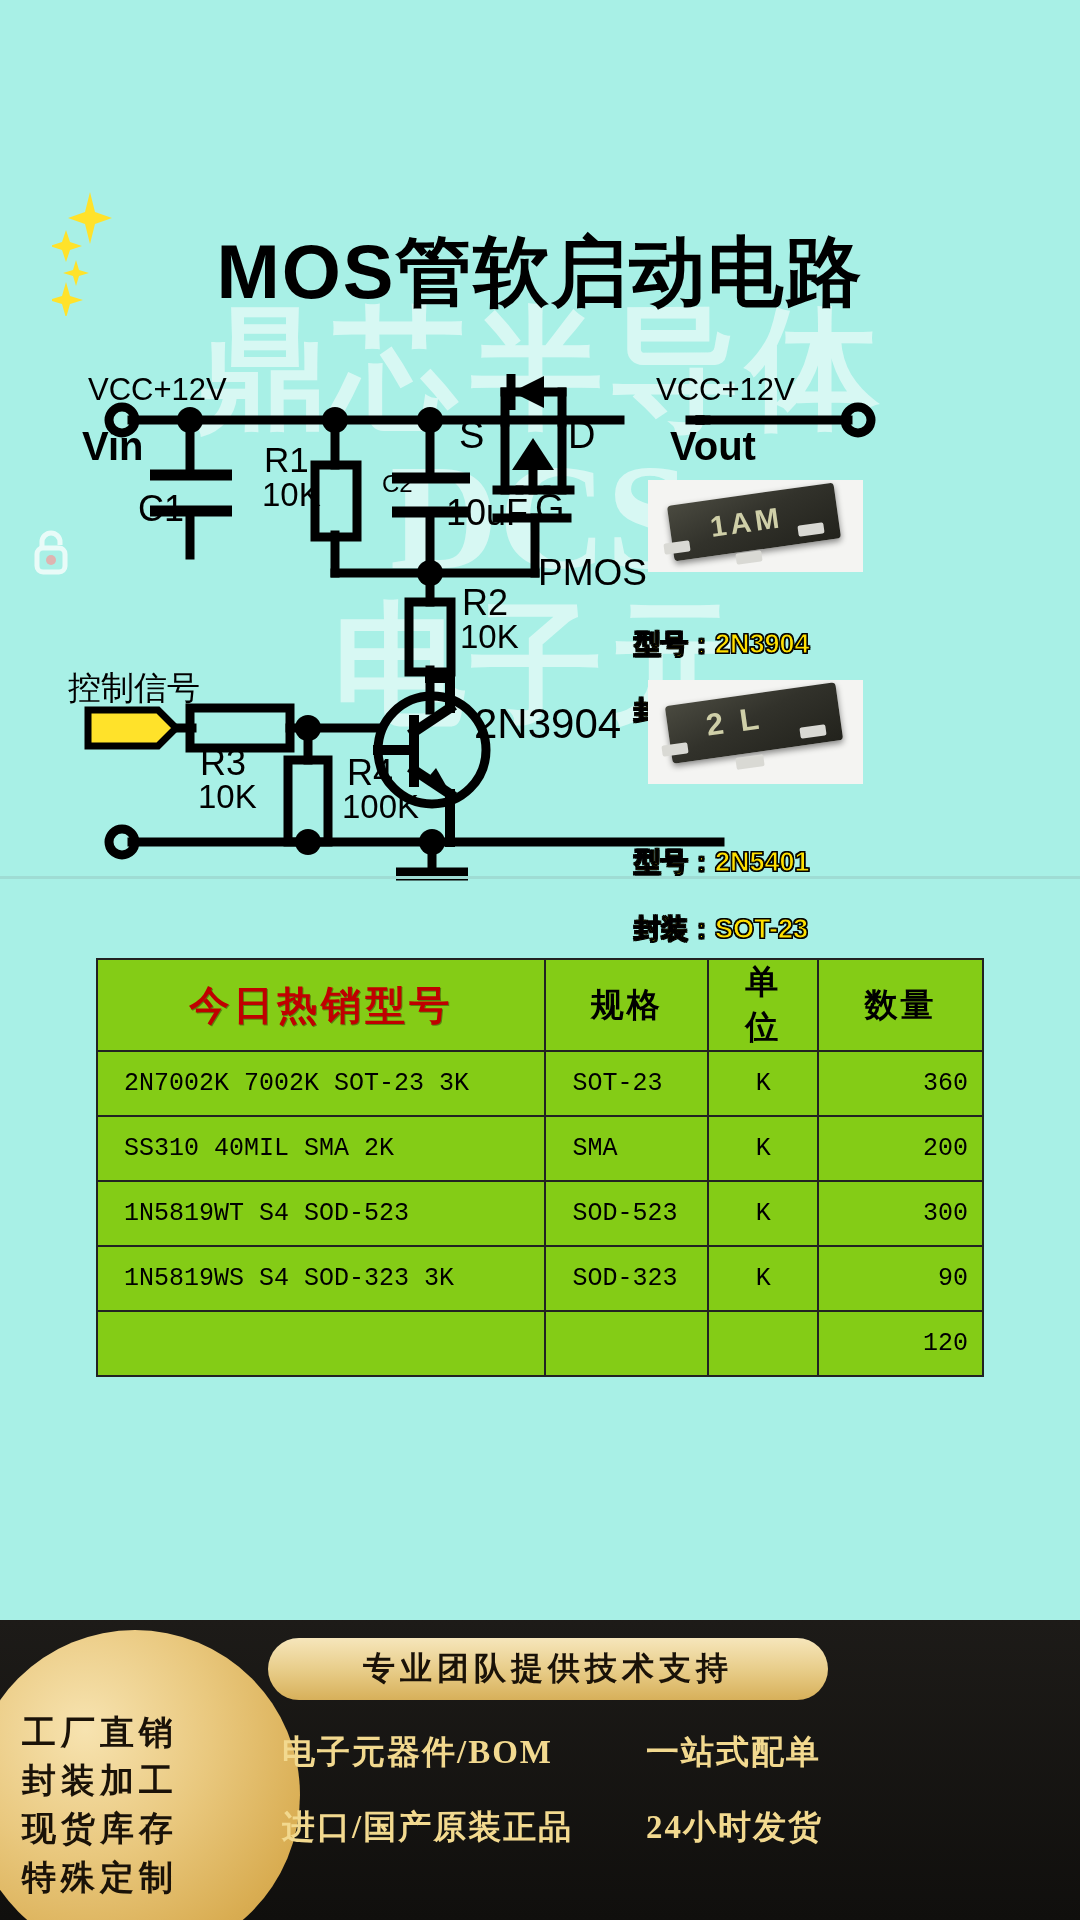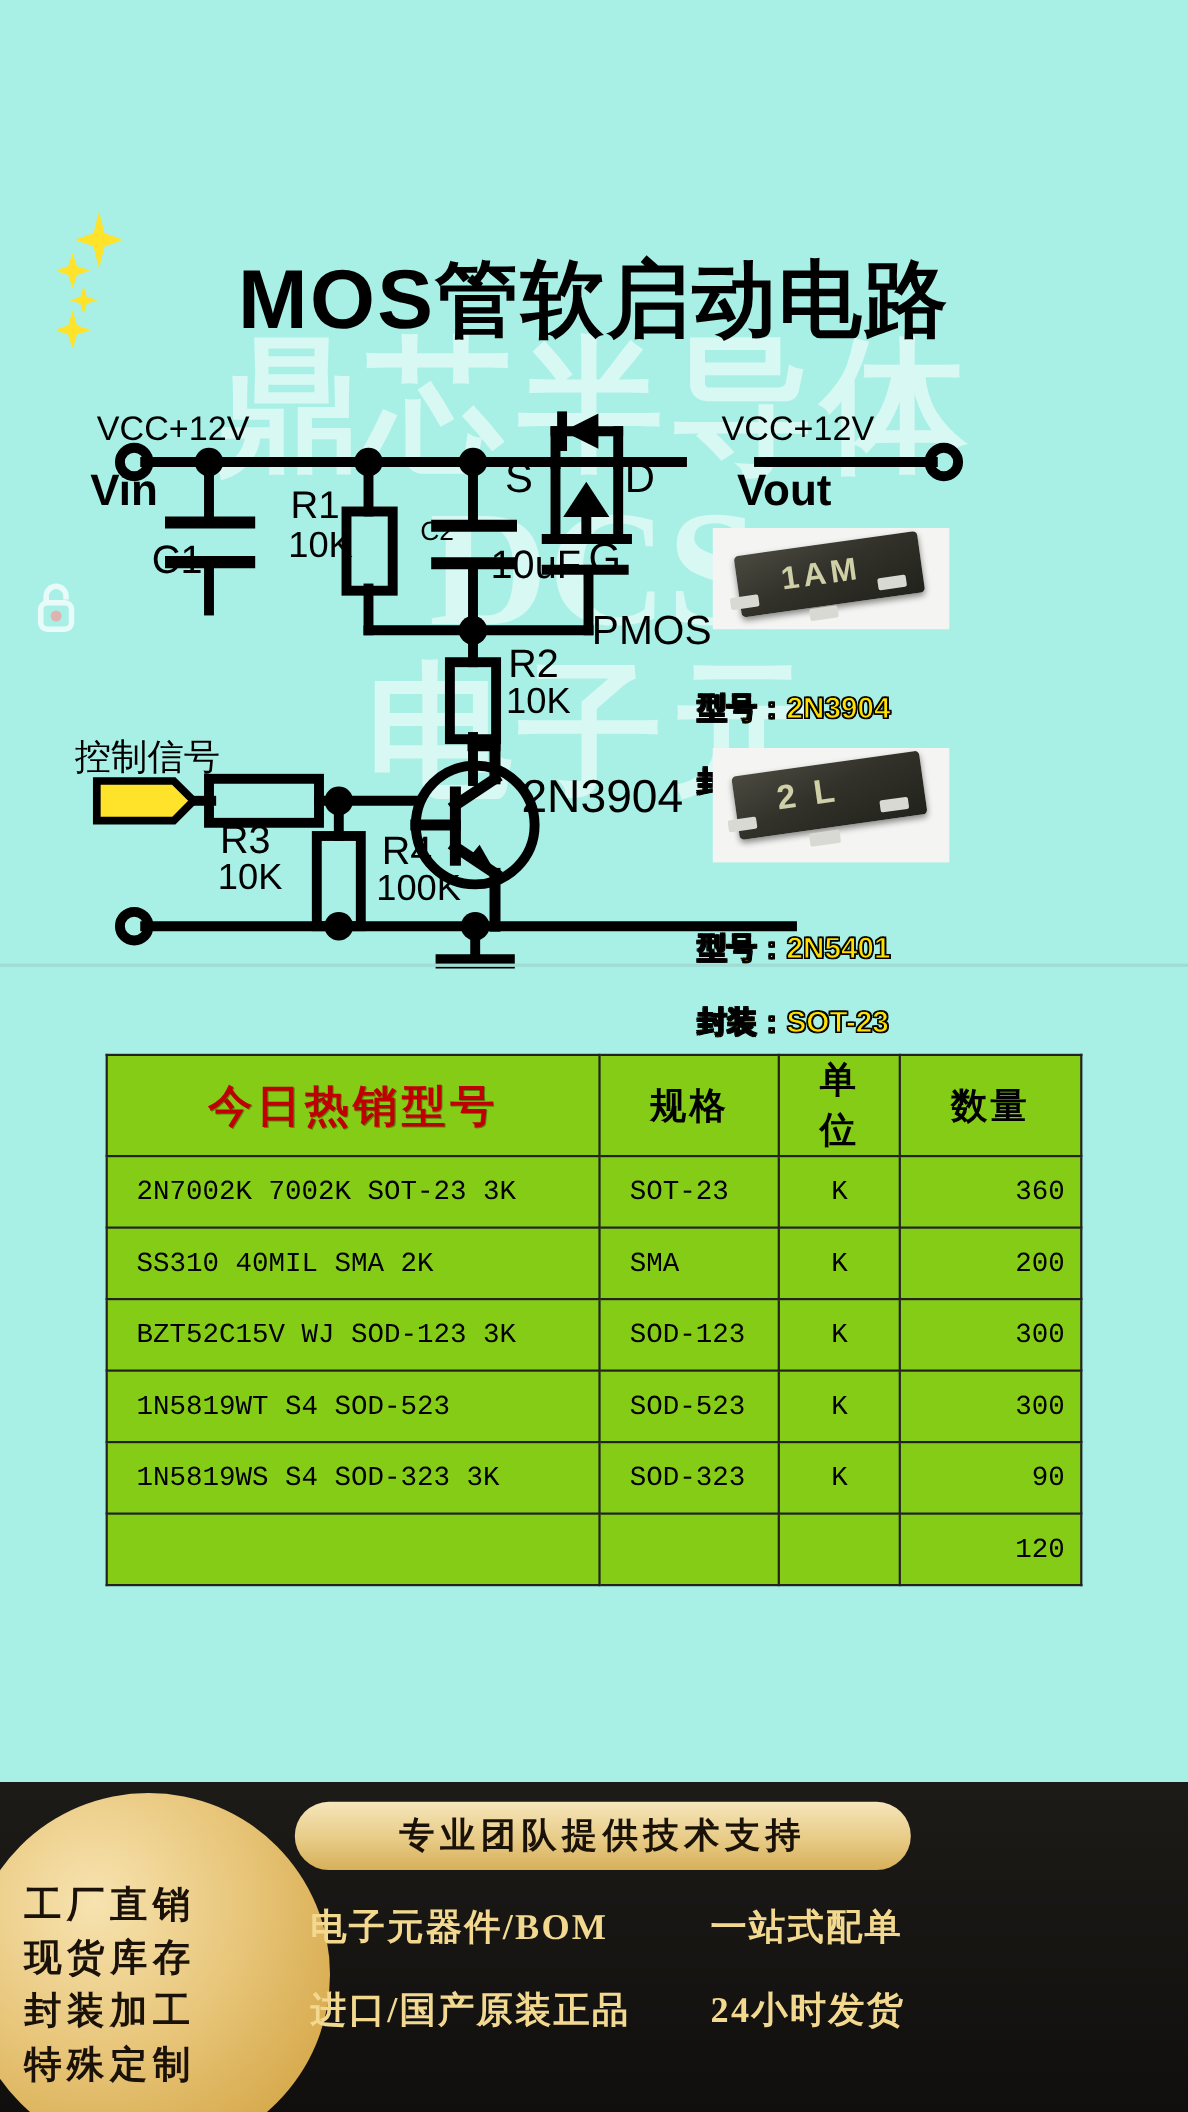--- a/index.html
+++ b/index.html
@@ -331,26 +331,20 @@
           <td class="unit">K</td>
           <td class="qty">360</td>
         </tr>
         <tr>
           <td class="model">SS310 40MIL SMA 2K</td>
           <td class="spec">SMA</td>
           <td class="unit">K</td>
           <td class="qty">200</td>
         </tr>
         <tr>
-          <td class="model">BZT52C15V WJ SOD-123 3K</td>
-          <td class="spec">SOD-123</td>
-          <td class="unit">K</td>
-          <td class="qty">300</td>
-        </tr>
-        <tr>
           <td class="model">1N5819WT S4 SOD-523</td>
           <td class="spec">SOD-523</td>
           <td class="unit">K</td>
           <td class="qty">300</td>
         </tr>
         <tr>
           <td class="model">1N5819WS S4 SOD-323 3K</td>
           <td class="spec">SOD-323</td>
           <td class="unit">K</td>
           <td class="qty">90</td>
@@ -363,22 +357,22 @@
         </tr>
       </tbody>
     </table>
   </div>
 
   <div id="banner">
     <div class="ban-bg"></div>
     <div class="ban-gold"></div>
     <div class="ban-left">
       <div>工厂直销</div>
+      <div>封装加工</div>
       <div>现货库存</div>
-      <div>封装加工</div>
       <div>特殊定制</div>
     </div>
     <div class="ban-pill">专业团队提供技术支持</div>
     <div class="ban-grid">
       <div class="ban-cell">电子元器件/BOM</div>
       <div class="ban-cell">一站式配单</div>
       <div class="ban-cell">进口/国产原装正品</div>
       <div class="ban-cell">24小时发货</div>
     </div>
   </div>

